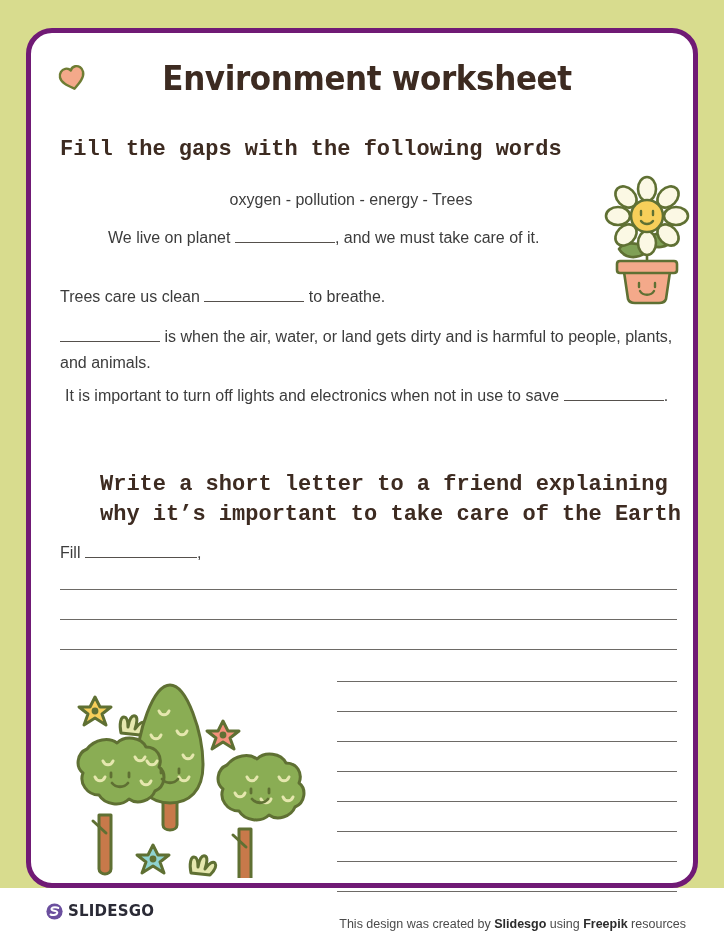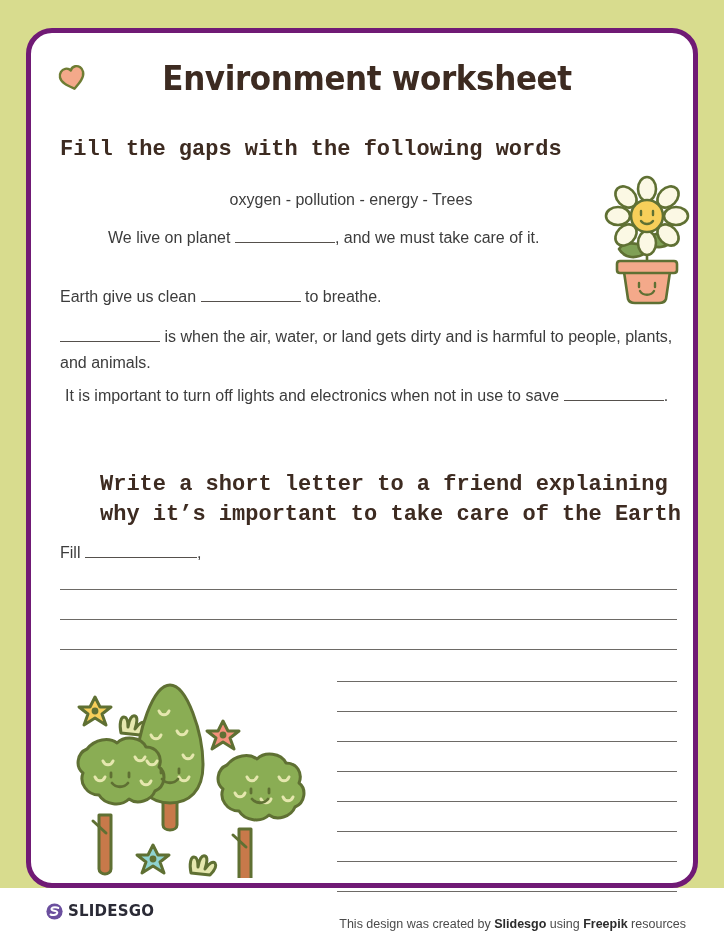--- a/index.html
+++ b/index.html
@@ -169,21 +169,21 @@
 
     <div class="section-heading heading-1">Fill the gaps with the following words</div>
 
     <div class="word-bank">oxygen - pollution - energy - Trees</div>
 
     <div class="sentence sent-1">
       <span>We live on planet </span><span class="blank blank-md"></span><span>, and we must take care of it.</span>
     </div>
 
     <div class="sentence sent-2">
-      <span>Earth give us clean </span><span class="blank blank-md"></span><span> to breathe.</span>
+      <span>Trees care us clean </span><span class="blank blank-md"></span><span> to breathe.</span>
     </div>
 
     <div class="sentence sent-3">
       <span class="blank blank-md"></span><span> is when the air, water, or land gets dirty and is harmful to people, plants, and animals.</span>
     </div>
 
     <div class="sentence sent-4">
       <span>It is important to turn off lights and electronics when not in use to save </span><span class="blank blank-md"></span><span>.</span>
     </div>
 

